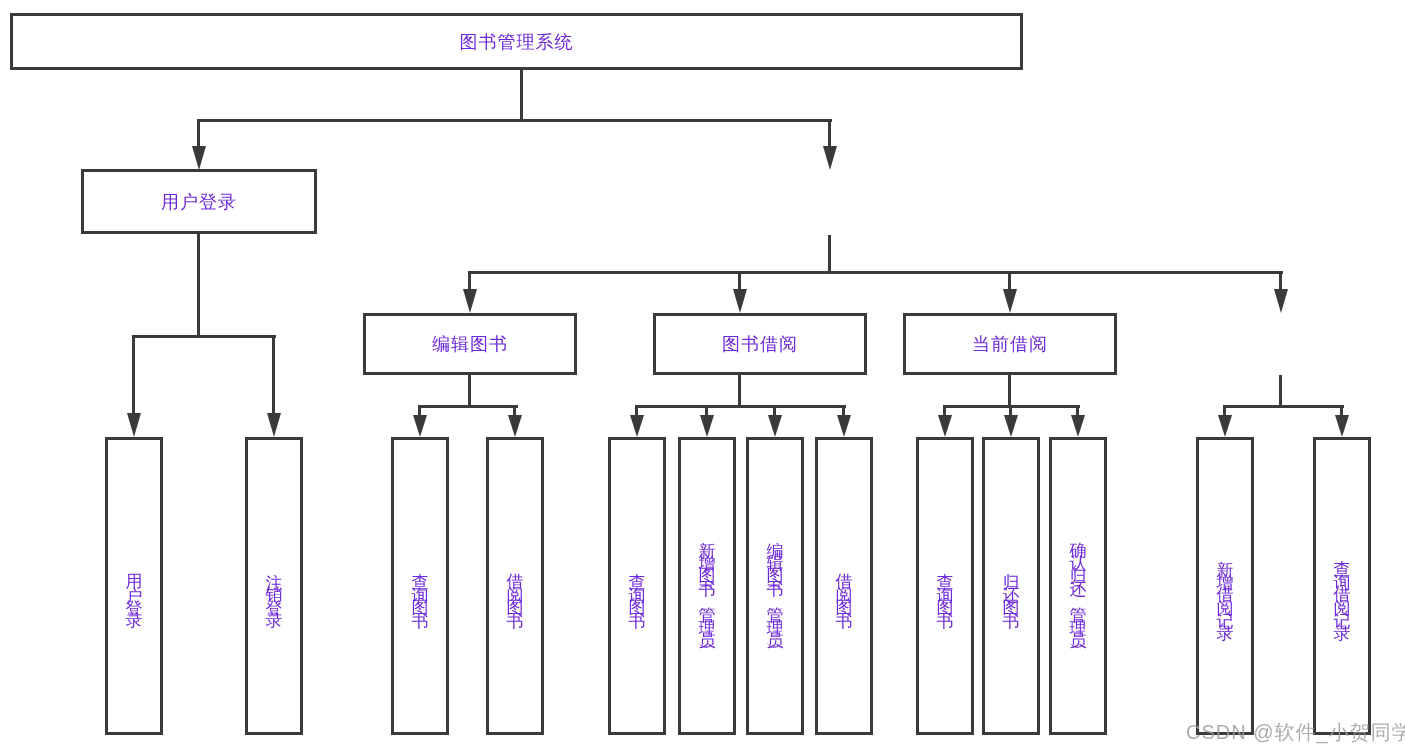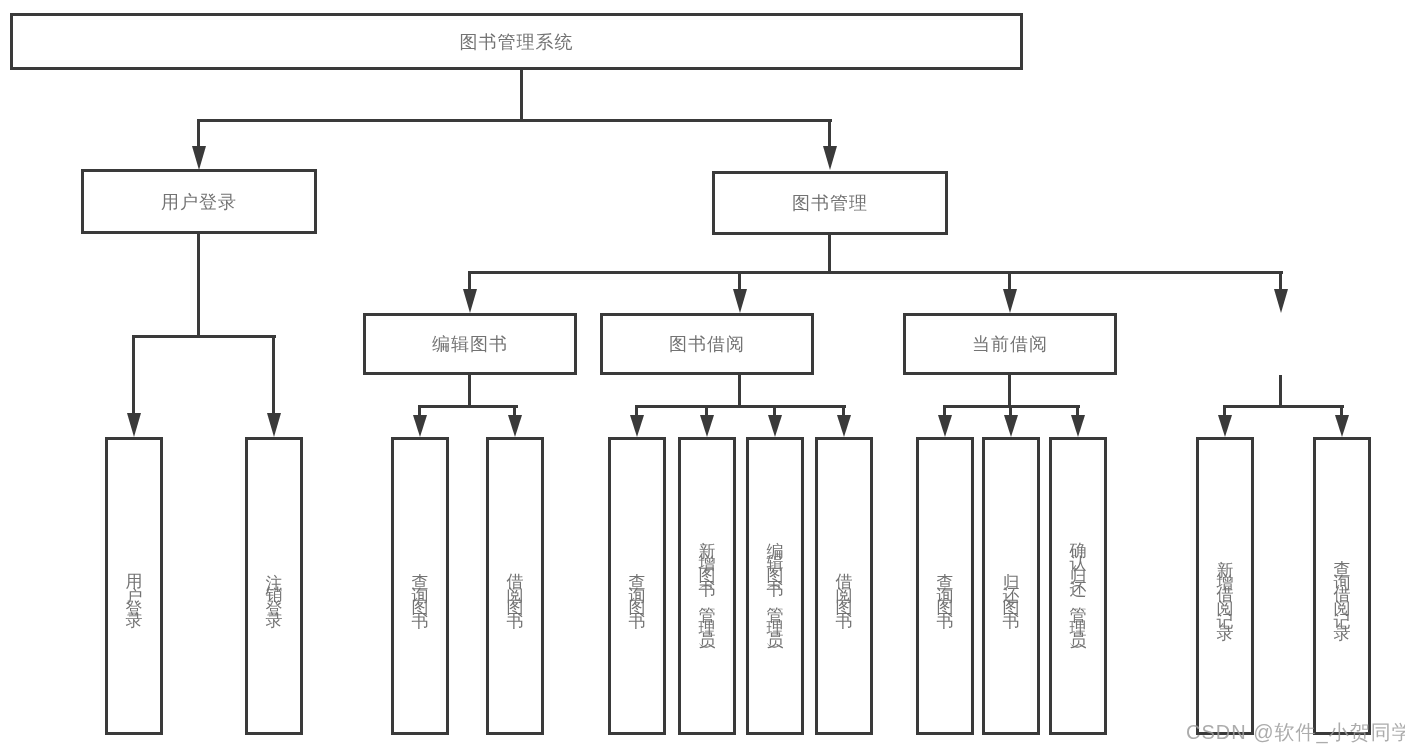--- a/index.html
+++ b/index.html
@@ -11,21 +11,21 @@
     overflow:hidden;
   }
   .box{
     position:absolute;
     box-sizing:border-box;
     border:3px solid #3a3a3a;
     background:#ffffff;
     display:flex;
     align-items:center;
     justify-content:center;
-    color:#737373;
+    color:#6d28d9;
   }
   .box .lbl{
     font-size:18px;
     letter-spacing:1px;
     line-height:1;
     white-space:nowrap;
   }
   .vbox .lbl{
     writing-mode:vertical-rl;
     text-orientation:mixed;
@@ -68,23 +68,20 @@
   <div class="line" style="left:520px;top:67px;width:3px;height:54px;"></div>
   <div class="line" style="left:197px;top:119px;width:635px;height:3px;"></div>
   <div class="line" style="left:197px;top:119px;width:3px;height:28px;"></div>
   <div class="ahead" style="left:192px;top:146px;"></div>
   <div class="line" style="left:828px;top:119px;width:3px;height:28px;"></div>
   <div class="ahead" style="left:823px;top:146px;"></div>
 
   <div class="box" style="left:81px;top:169px;width:236px;height:65px;">
     <span class="lbl">用户登录</span>
   </div>
-  <div class="box" style="left:712px;top:171px;width:236px;height:64px;">
-    <span class="lbl">图书管理</span>
-  </div>
 
   <div class="line" style="left:197px;top:234px;width:3px;height:104px;"></div>
   <div class="line" style="left:132px;top:335px;width:144px;height:3px;"></div>
   <div class="line" style="left:132px;top:335px;width:3px;height:80px;"></div>
   <div class="ahead" style="left:127px;top:413px;"></div>
   <div class="line" style="left:272px;top:335px;width:3px;height:80px;"></div>
   <div class="ahead" style="left:267px;top:413px;"></div>
 
   <div class="line" style="left:828px;top:235px;width:3px;height:39px;"></div>
   <div class="line" style="left:468px;top:271px;width:815px;height:3px;"></div>
@@ -93,21 +90,21 @@
   <div class="line" style="left:738px;top:271px;width:3px;height:22px;"></div>
   <div class="ahead" style="left:733px;top:289px;"></div>
   <div class="line" style="left:1008px;top:271px;width:3px;height:22px;"></div>
   <div class="ahead" style="left:1003px;top:289px;"></div>
   <div class="line" style="left:1279px;top:271px;width:3px;height:22px;"></div>
   <div class="ahead" style="left:1274px;top:289px;"></div>
 
   <div class="box" style="left:363px;top:313px;width:214px;height:62px;">
     <span class="lbl">编辑图书</span>
   </div>
-  <div class="box" style="left:600px;top:313px;width:214px;height:62px;">
+  <div class="box" style="left:653px;top:313px;width:214px;height:62px;">
     <span class="lbl">图书借阅</span>
   </div>
   <div class="box" style="left:903px;top:313px;width:214px;height:62px;align-items:center;">
     <span class="lbl">当前借阅</span>
   </div>
 
   <div class="line" style="left:468px;top:375px;width:3px;height:33px;"></div>
   <div class="line" style="left:418px;top:405px;width:100px;height:3px;"></div>
   <div class="line" style="left:418px;top:405px;width:3px;height:12px;"></div>
   <div class="ahead small" style="left:413px;top:415px;"></div>

